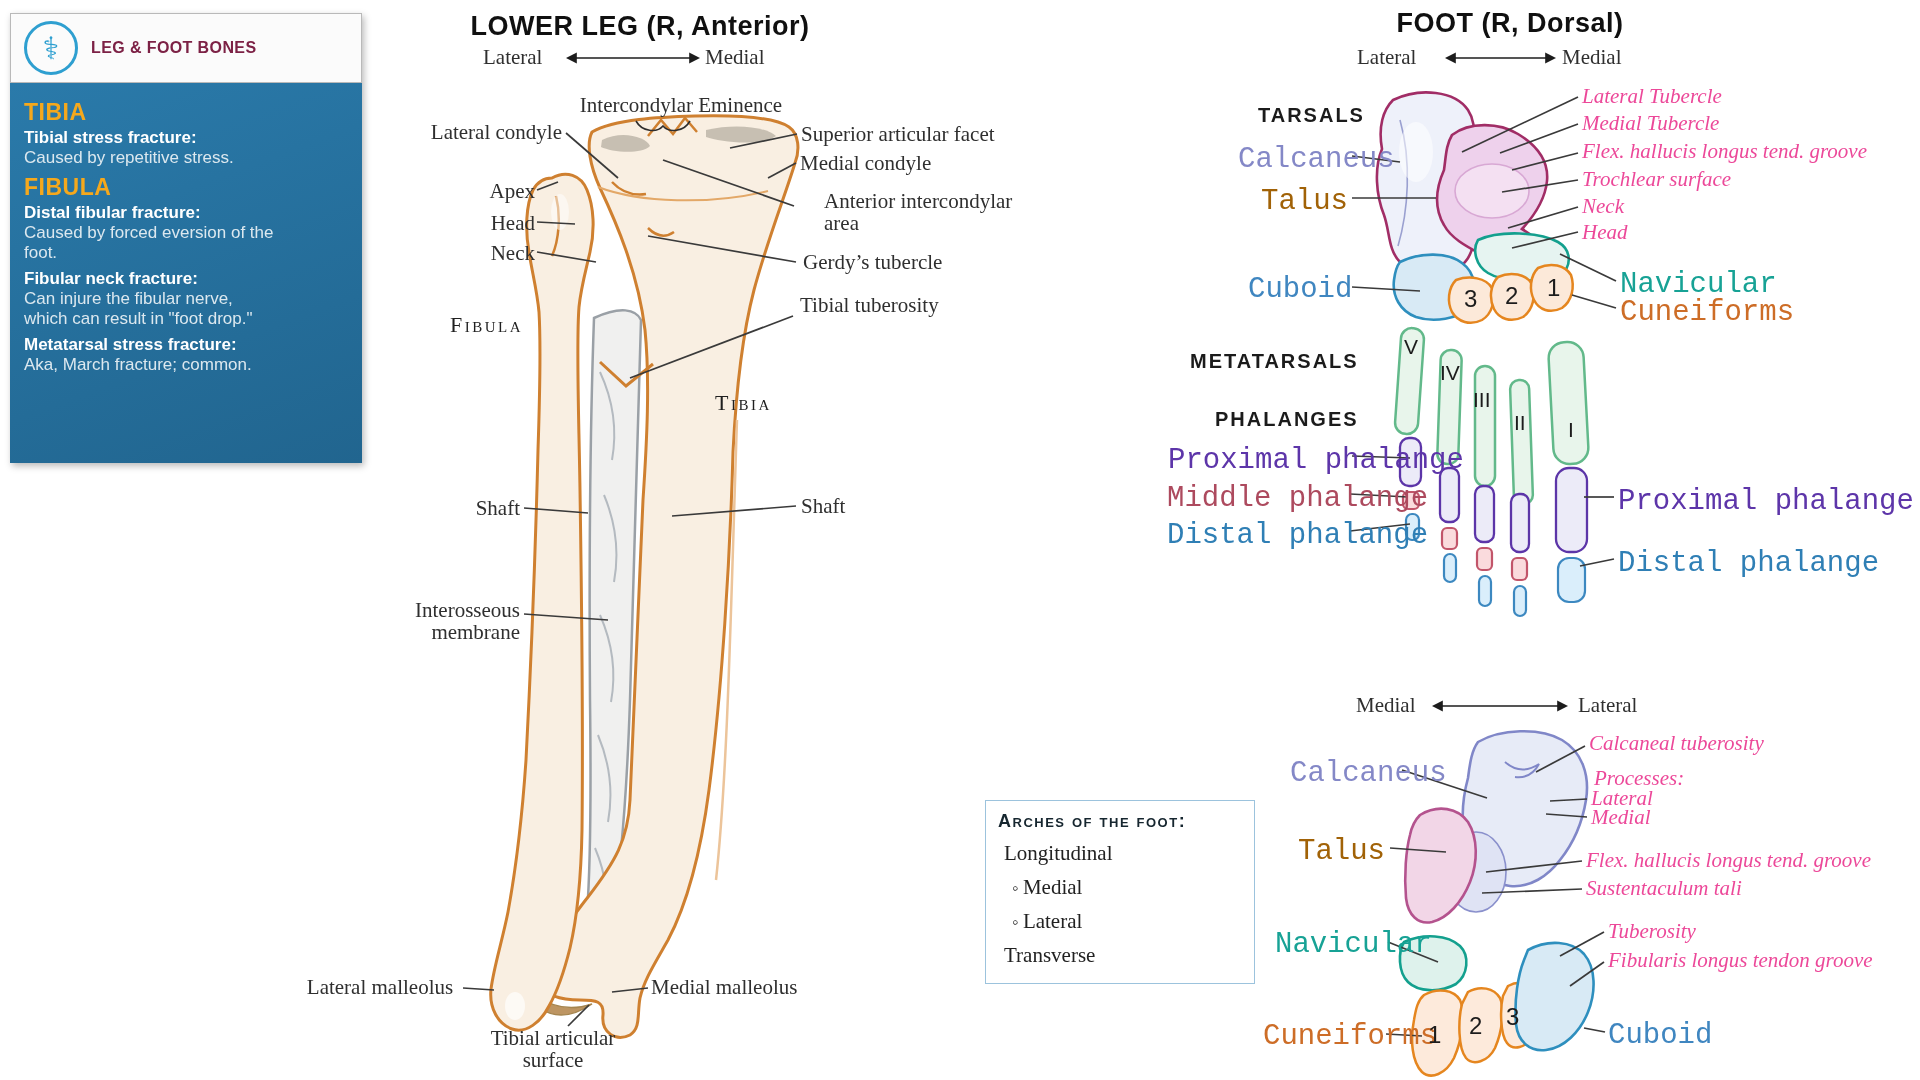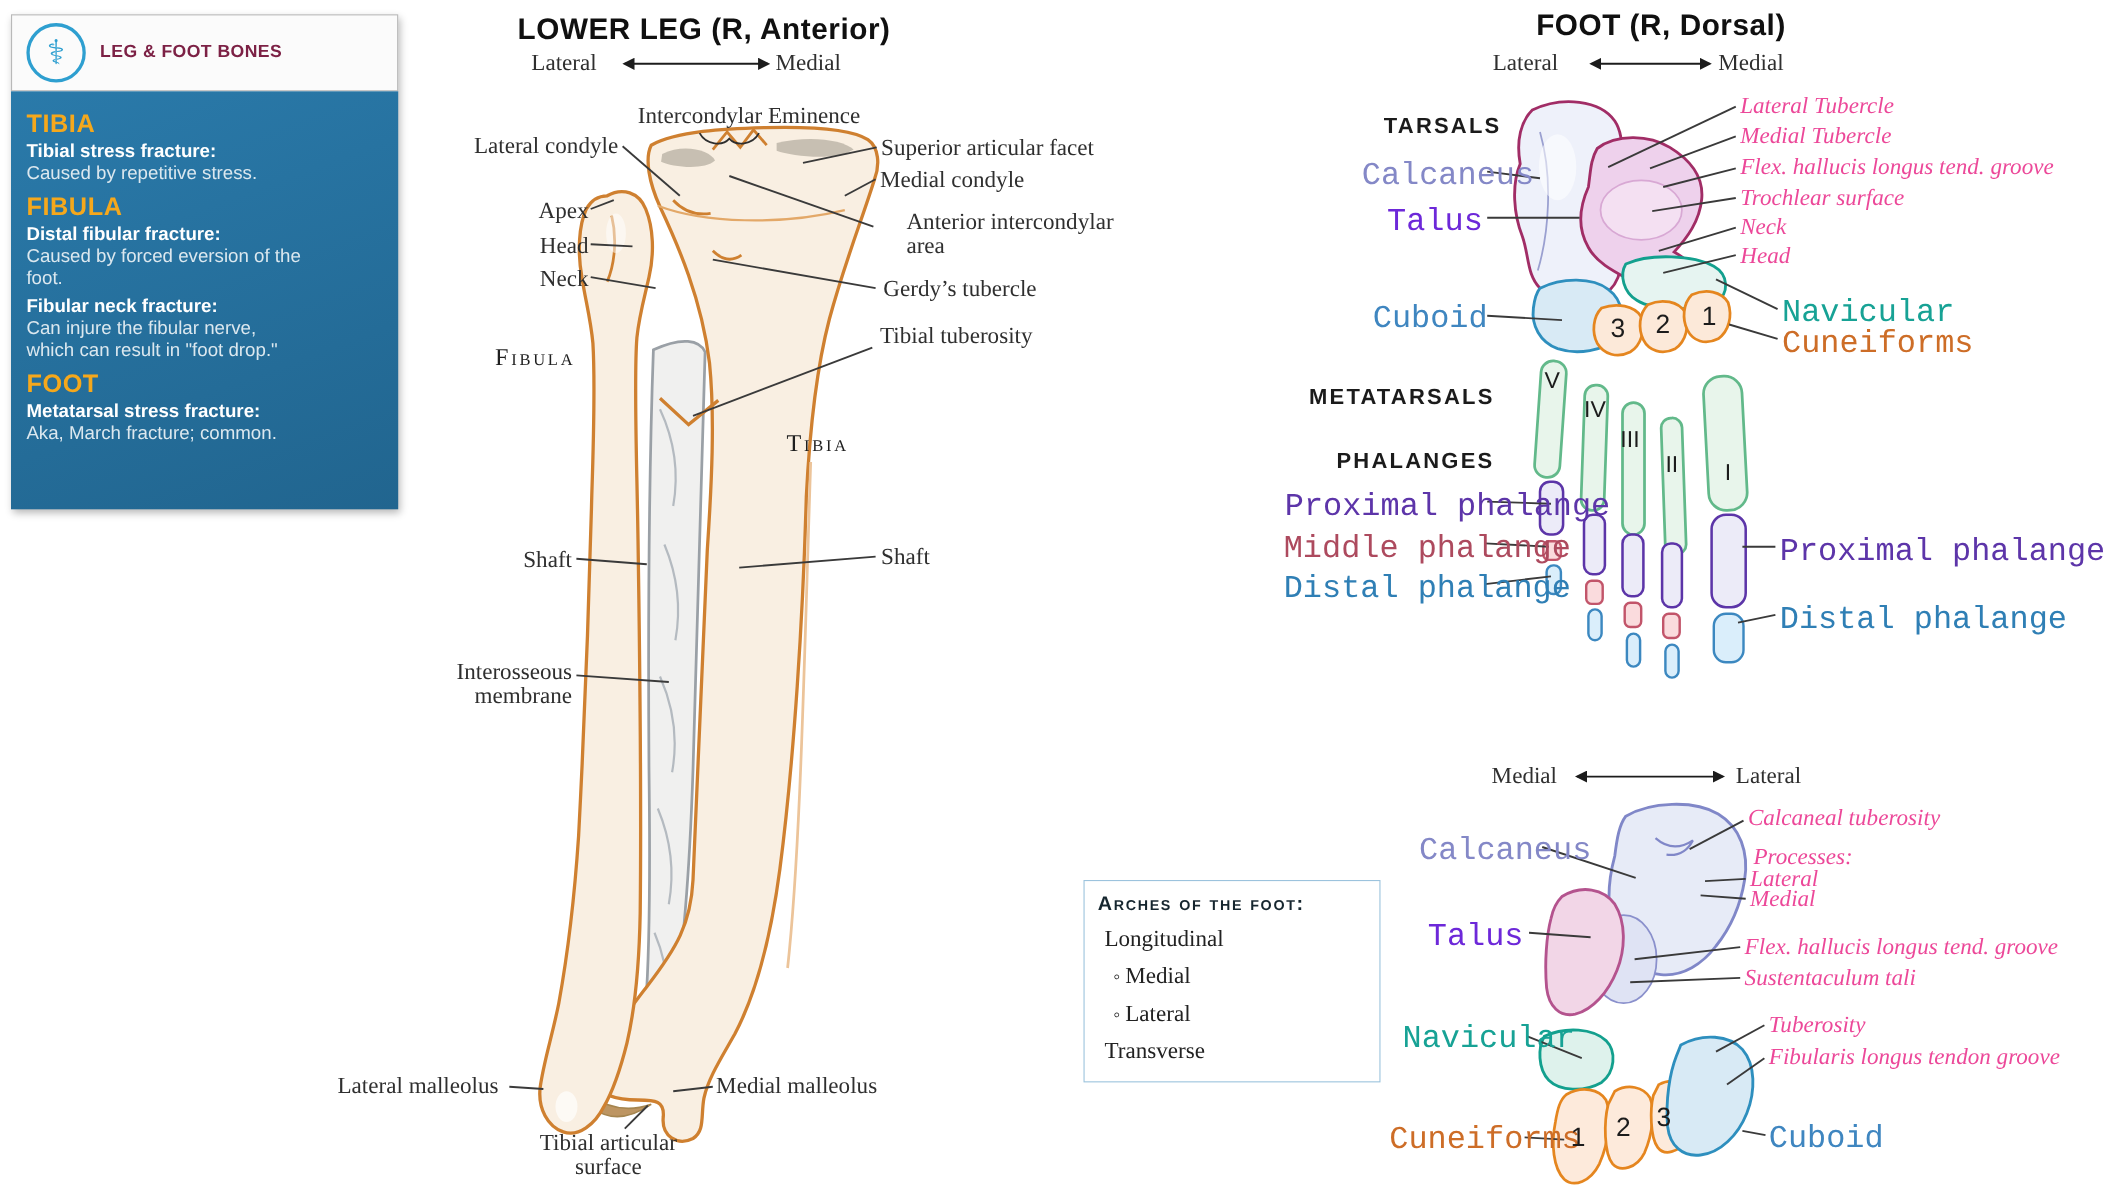--- a/index.html
+++ b/index.html
@@ -15,21 +15,21 @@
   .c{text-align:center;}
   .i{font-style:italic;font-size:21px;color:#ec4899;}
   .big{font-size:29px;font-family:Liberation Mono, monospace;}
   .title{font-family:"Liberation Sans",sans-serif;font-weight:bold;font-size:27px;
          letter-spacing:.5px;color:#101010;white-space:nowrap;}
   .sansh{font-family:"Liberation Sans",sans-serif;font-weight:bold;font-size:20px;
          letter-spacing:2px;color:#1b1b1b;white-space:nowrap;}
   .smc{font-variant:small-caps;letter-spacing:2.5px;font-size:22px;color:#1f1f1f;}
   .num{font-family:"Liberation Sans",sans-serif;font-size:24px;color:#1c1c1c;}
   .rn{font-family:"Liberation Sans",sans-serif;font-size:21px;color:#1c1c1c;}
-  .c-peri{color:#8488c7}.c-pink{color:#6d28d9}.c-blue{color:#3f86c0}.c-teal{color:#17a295}
+  .c-peri{color:#8488c7}.c-pink{color:#a16207}.c-blue{color:#3f86c0}.c-teal{color:#17a295}
   .c-orange{color:#cd6d27}.c-purple{color:#5d35a9}.c-maroon{color:#ad4a5e}
 
   
   .legend{position:absolute;left:10px;top:13px;width:352px;box-shadow:2px 3px 7px rgba(0,0,0,.28);}
   .legend-head{background:#fbfbfb;border:1px solid #b9b9b9;height:70px;display:flex;
                align-items:center;gap:13px;padding-left:13px;box-sizing:border-box;}
   .legend-icon{width:48px;height:48px;border:3px solid #2e9fd0;border-radius:50%;
                display:flex;align-items:center;justify-content:center;flex:0 0 auto;
                color:#2e9fd0;font-size:31px;font-family:"DejaVu Sans",sans-serif;}
   .legend-title{font-family:"Liberation Sans",sans-serif;font-weight:bold;font-size:16px;
@@ -260,21 +260,20 @@
       <div class="sec-h">TIBIA</div>
       <div class="sec-b">Tibial stress fracture:</div>
       <div class="sec-t">Caused by repetitive stress.</div>
 
       <div class="sec-h">FIBULA</div>
       <div class="sec-b">Distal fibular fracture:</div>
       <div class="sec-t">Caused by forced eversion of the foot.</div>
       <div class="sec-b">Fibular neck fracture:</div>
       <div class="sec-t">Can injure the fibular nerve, which can result in "foot drop."</div>
 
-      <div class="sec-h">FOOT</div>
       <div class="sec-b">Metatarsal stress fracture:</div>
       <div class="sec-t">Aka, March fracture; common.</div>
     </div>
   </aside>
 
   <div class="lbl title c" style="left:450px;top:12px;width:380px;">LOWER LEG (R, Anterior)</div>
   <span class="lbl" style="left:483px;top:47px;">Lateral</span>
   <span class="lbl" style="left:705px;top:47px;">Medial</span>
 
   <div class="lbl c" style="left:558px;top:95px;width:246px;">Intercondylar Eminence</div>

